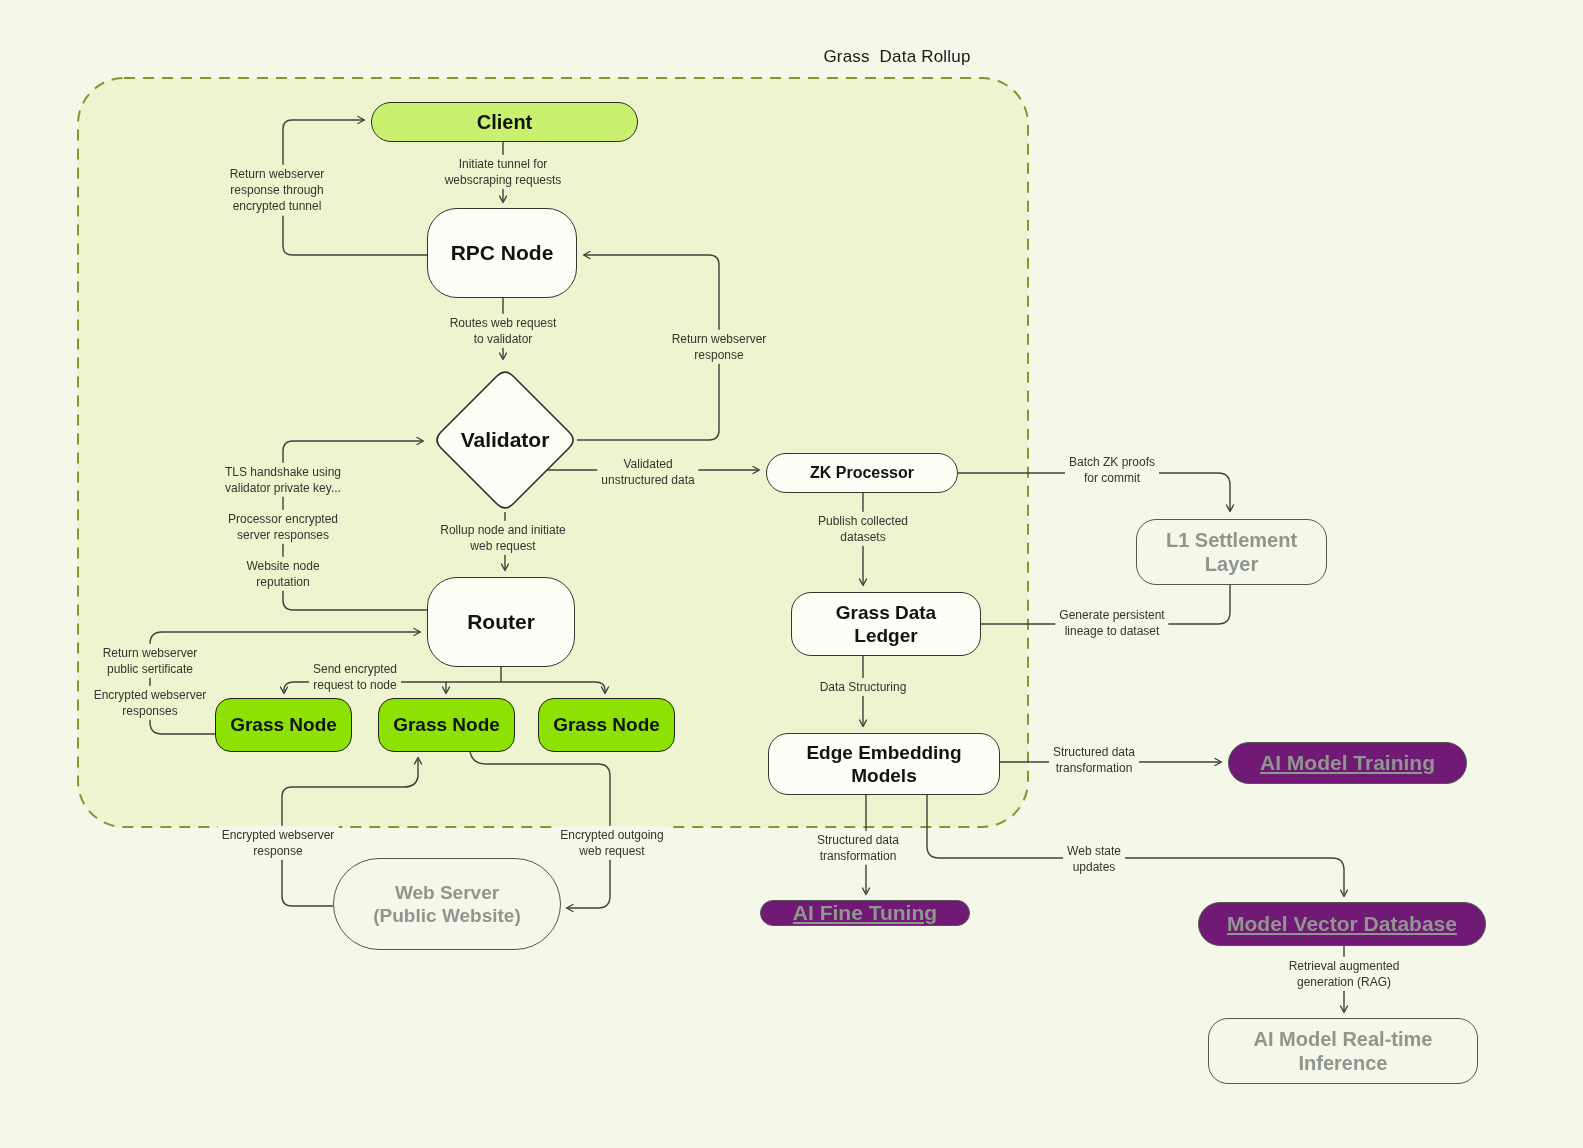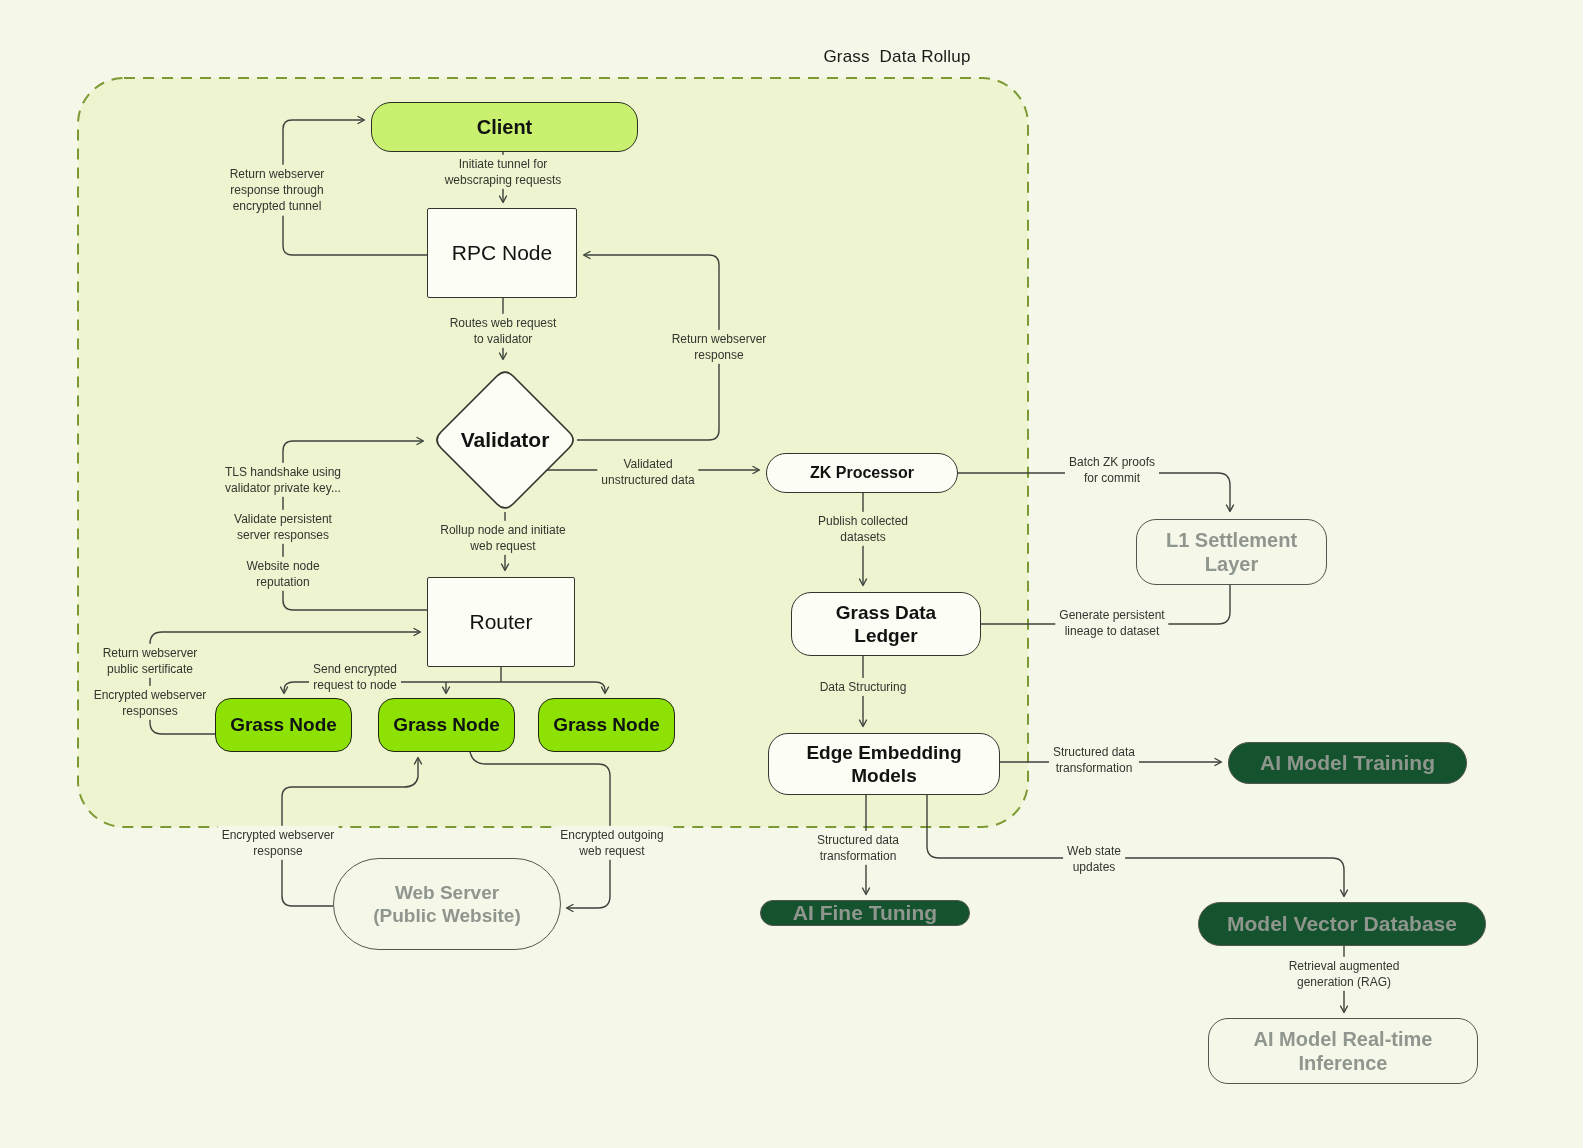--- a/index.html
+++ b/index.html
@@ -39,22 +39,22 @@
   }
   .pill-green{
     background:#C9F16F;
     border:1.8px solid #2a2f24;
     border-radius:20px;
     font-size:20px;font-weight:700;color:#101311;
   }
   .box-white{
     background:#FCFDF4;
     border:1.7px solid #32372e;
-    border-radius:2px;
-    font-size:21px;font-weight:400;color:#101311;
+    border-radius:30px;
+    font-size:21px;font-weight:700;color:#101311;
   }
   .pill-white{
     background:#FCFDF4;
     border:1.7px solid #32372e;
     border-radius:21px;
     font-size:16px;font-weight:700;color:#101311;
   }
   .box-white-sm{
     background:#FCFDF4;
     border:1.7px solid #32372e;
@@ -67,24 +67,24 @@
     border-radius:16px;
     font-size:19px;font-weight:700;color:#101311;
   }
   .stadium{
     background:#F5F7E8;
     border:1.5px solid #515750;
     border-radius:48px;
     font-size:19px;font-weight:600;color:#8f968e;
   }
   .gray-pill{
-    background:#14532d;
+    background:#701a75;
     border:1.5px solid #515750;
     border-radius:22px;
-    font-size:21px;font-weight:600;color:#8f968e;
+    font-size:21px;font-weight:600;color:#8f968e;text-decoration:underline;
   }
   .gray-box{
     background:#F5F7E8;
     border:1.5px solid #515750;
     border-radius:20px;
     font-size:20px;font-weight:600;color:#8f968e;
   }
   .validator-label{
     position:absolute;
     left:505px;top:440px;
@@ -142,21 +142,21 @@
       <path d="M 866 795 V 894" marker-end="url(#arr)"></path>
       <path d="M 927 795 V 846 Q 927 858 939 858 H 1332 Q 1344 858 1344 870 V 896" marker-end="url(#arr)"></path>
       <path d="M 1344 946 V 1012" marker-end="url(#arr)"></path>
     </g>
 
     <path d="M 513 376 L 569 432 Q 577 440 569 448 L 513 504 Q 505 512 497 504 L 441 448 Q 433 440 441 432 L 497 376 Q 505 368 513 376 Z" fill="#FCFDF4" stroke="#32372e" stroke-width="1.7"></path>
   </svg>
 
   <div class="title" style="left:897px;top:57px">Grass  Data Rollup</div>
 
-  <div class="node pill-green" style="left:371px;top:102px;width:267px;height:50px">Client</div>
+  <div class="node pill-green" style="left:371px;top:102px;width:267px;height:40px">Client</div>
   <div class="node box-white" style="left:427px;top:208px;width:150px;height:90px">RPC Node</div>
   <div class="validator-label">Validator</div>
   <div class="node box-white" style="left:427px;top:577px;width:148px;height:90px">Router</div>
   <div class="node grass" style="left:215px;top:698px;width:137px;height:54px">Grass Node</div>
   <div class="node grass" style="left:378px;top:698px;width:137px;height:54px">Grass Node</div>
   <div class="node grass" style="left:538px;top:698px;width:137px;height:54px">Grass Node</div>
   <div class="node stadium" style="left:333px;top:858px;width:228px;height:92px">Web Server
 (Public Website)</div>
   <div class="node pill-white" style="left:766px;top:453px;width:192px;height:40px">ZK Processor</div>
   <div class="node gray-box" style="left:1136px;top:519px;width:191px;height:66px">L1 Settlement
@@ -175,21 +175,21 @@
 webscraping requests</div>
   <div class="lbl in" style="left:277px;top:190px">Return webserver
 response through
 encrypted tunnel</div>
   <div class="lbl in" style="left:503px;top:331px">Routes web request
 to validator</div>
   <div class="lbl in" style="left:719px;top:347px">Return webserver
 response</div>
   <div class="lbl in" style="left:283px;top:480px">TLS handshake using
 validator private key...</div>
-  <div class="lbl in" style="left:283px;top:527px">Validate persistent
+  <div class="lbl in" style="left:283px;top:527px">Processor encrypted
 server responses</div>
   <div class="lbl in" style="left:283px;top:574px">Website node
 reputation</div>
   <div class="lbl in" style="left:503px;top:538px">Rollup node and initiate
 web request</div>
   <div class="lbl in" style="left:648px;top:472px">Validated
 unstructured data</div>
   <div class="lbl out" style="left:1112px;top:470px">Batch ZK proofs
 for commit</div>
   <div class="lbl in" style="left:863px;top:529px">Publish collected

